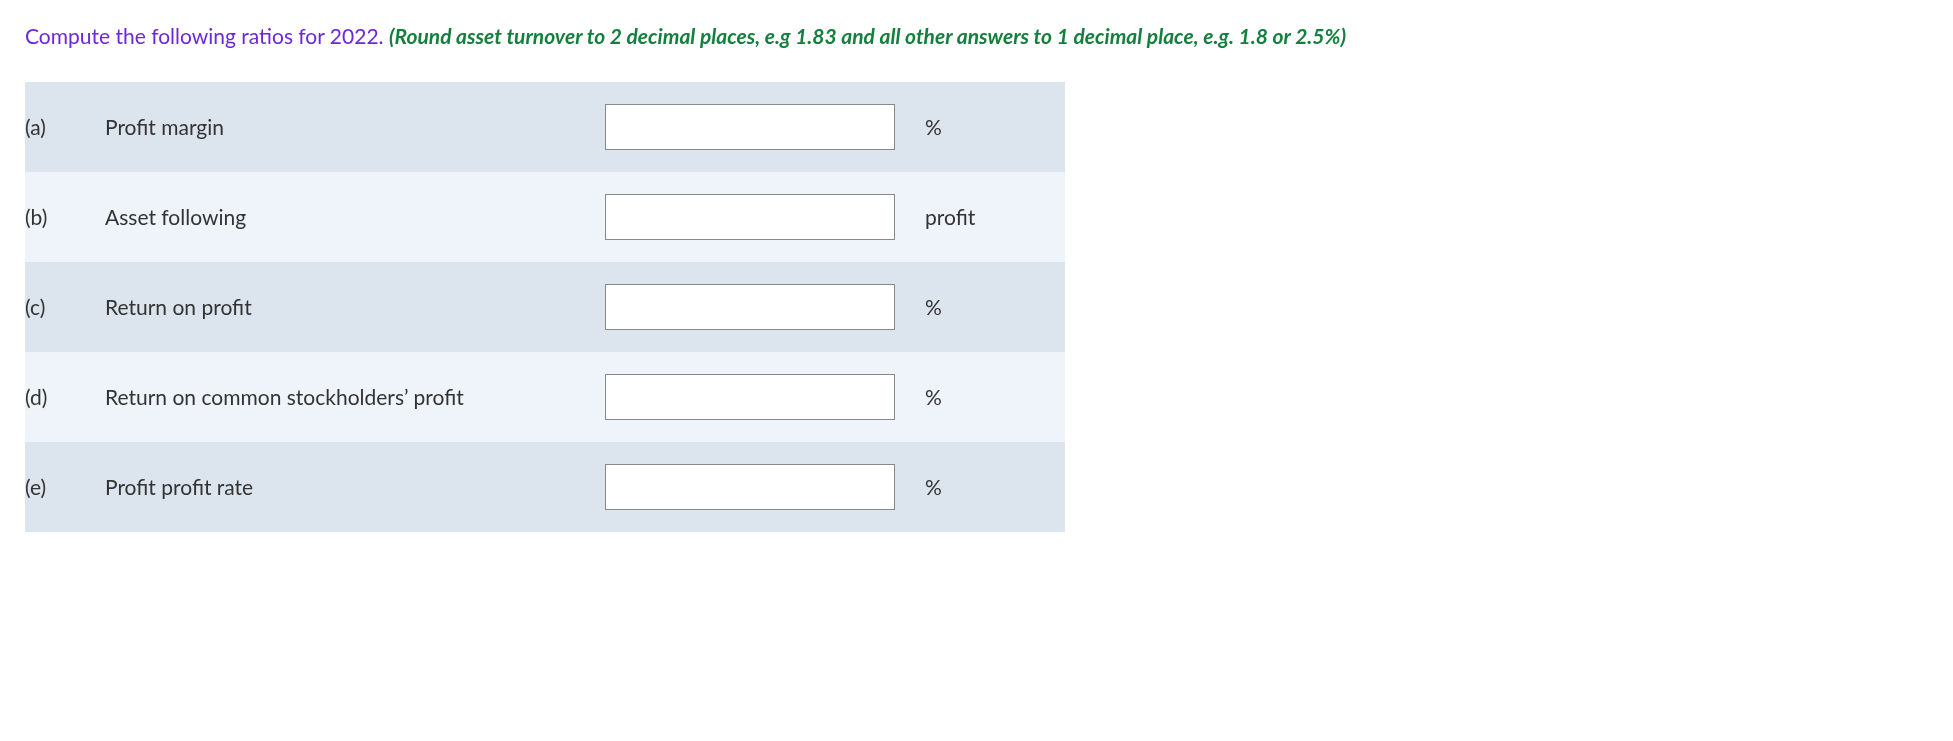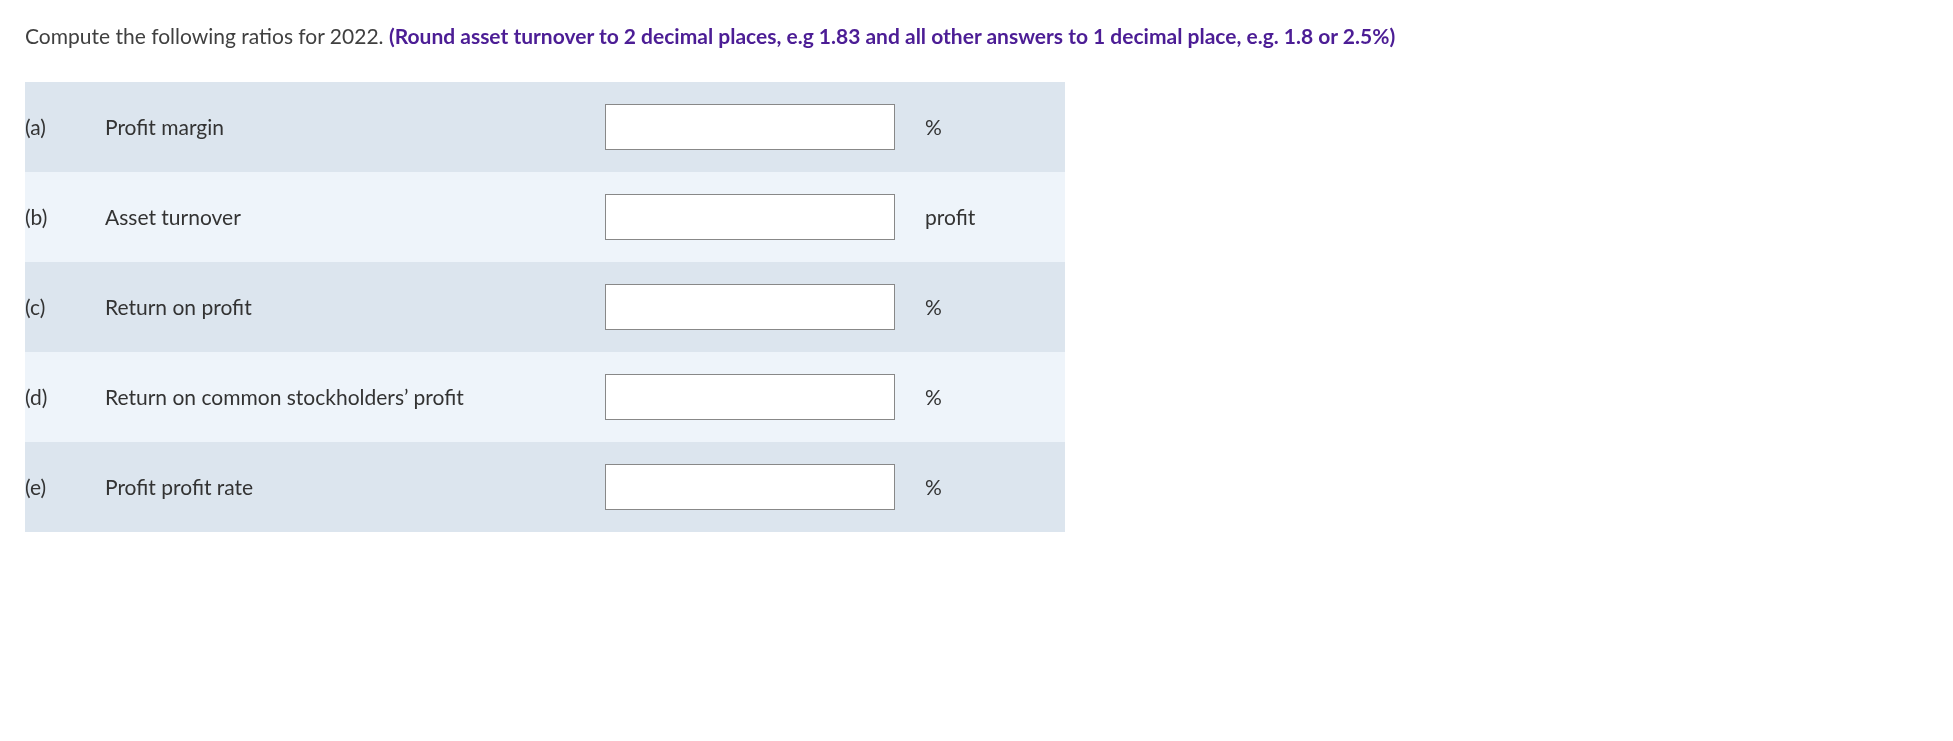--- a/index.html
+++ b/index.html
@@ -12,25 +12,26 @@
     font-size: 21px;
     color: #333;
     background: #fff;
     padding: 20px 25px;
   }
   .instruction {
     margin-bottom: 30px;
     line-height: 1.5;
   }
   .instruction .black {
-    color: #404040;
+    color: #6d28d9;
     text-align: right;
   }
   .instruction .red {
-    color: #4c1d95;
+    color: #15803d;
+    font-style: italic;
     font-weight: 700;
   }
   .ratio-table {
     width: 1040px;
     border-collapse: collapse;
   }
   .ratio-table tr {
     height: 90px;
   }
   .ratio-table tr.odd {
@@ -85,21 +86,21 @@
     <tr class="odd">
       <td class="col-label">(a)</td>
       <td class="col-name">Profit margin</td>
       <td class="col-input">
         <input type="text" class="answer-input" value="" style="">
       </td>
       <td class="col-unit">%</td>
     </tr>
     <tr class="even">
       <td class="col-label">(b)</td>
-      <td class="col-name">Asset turnover</td>
+      <td class="col-name">Asset following</td>
       <td class="col-input">
         <input type="text" class="answer-input" value="" style="">
       </td>
       <td class="col-unit">profit</td>
     </tr>
     <tr class="odd">
       <td class="col-label">(c)</td>
       <td class="col-name">Return on profit</td>
       <td class="col-input">
         <input type="text" class="answer-input" value="" style="">

